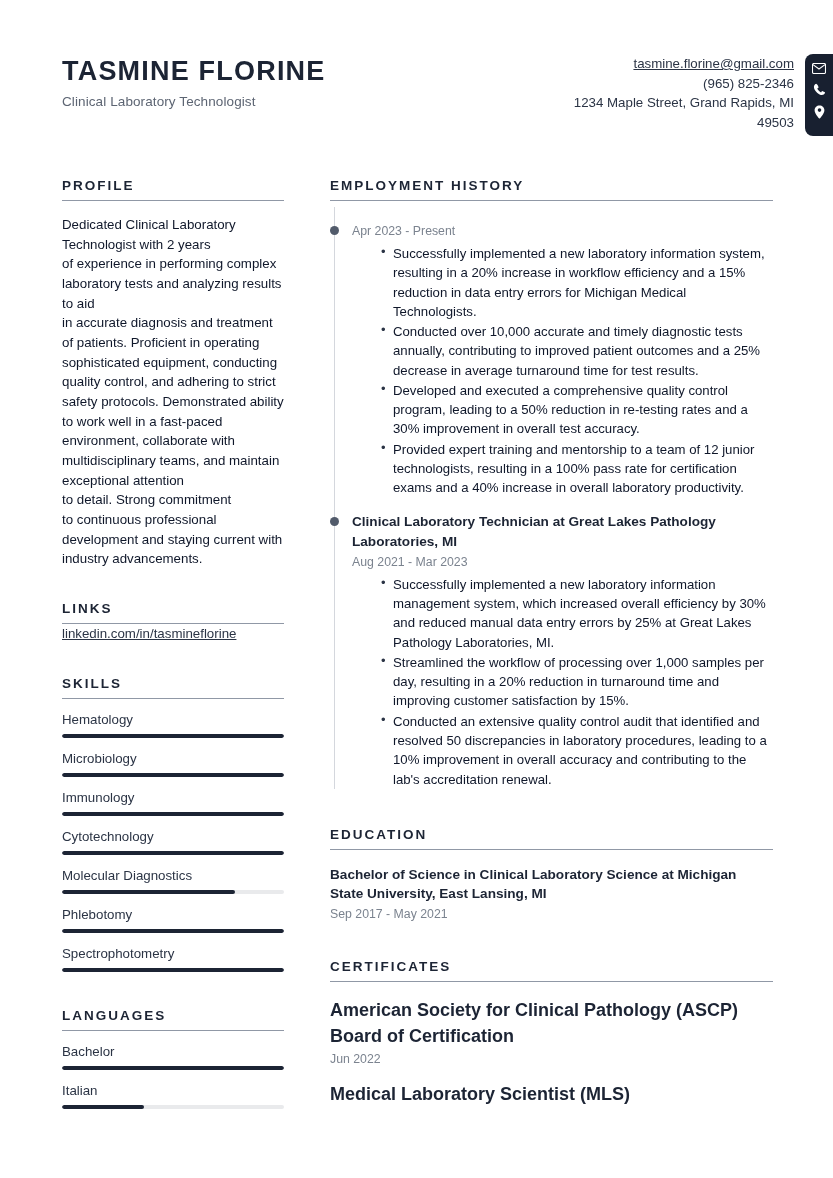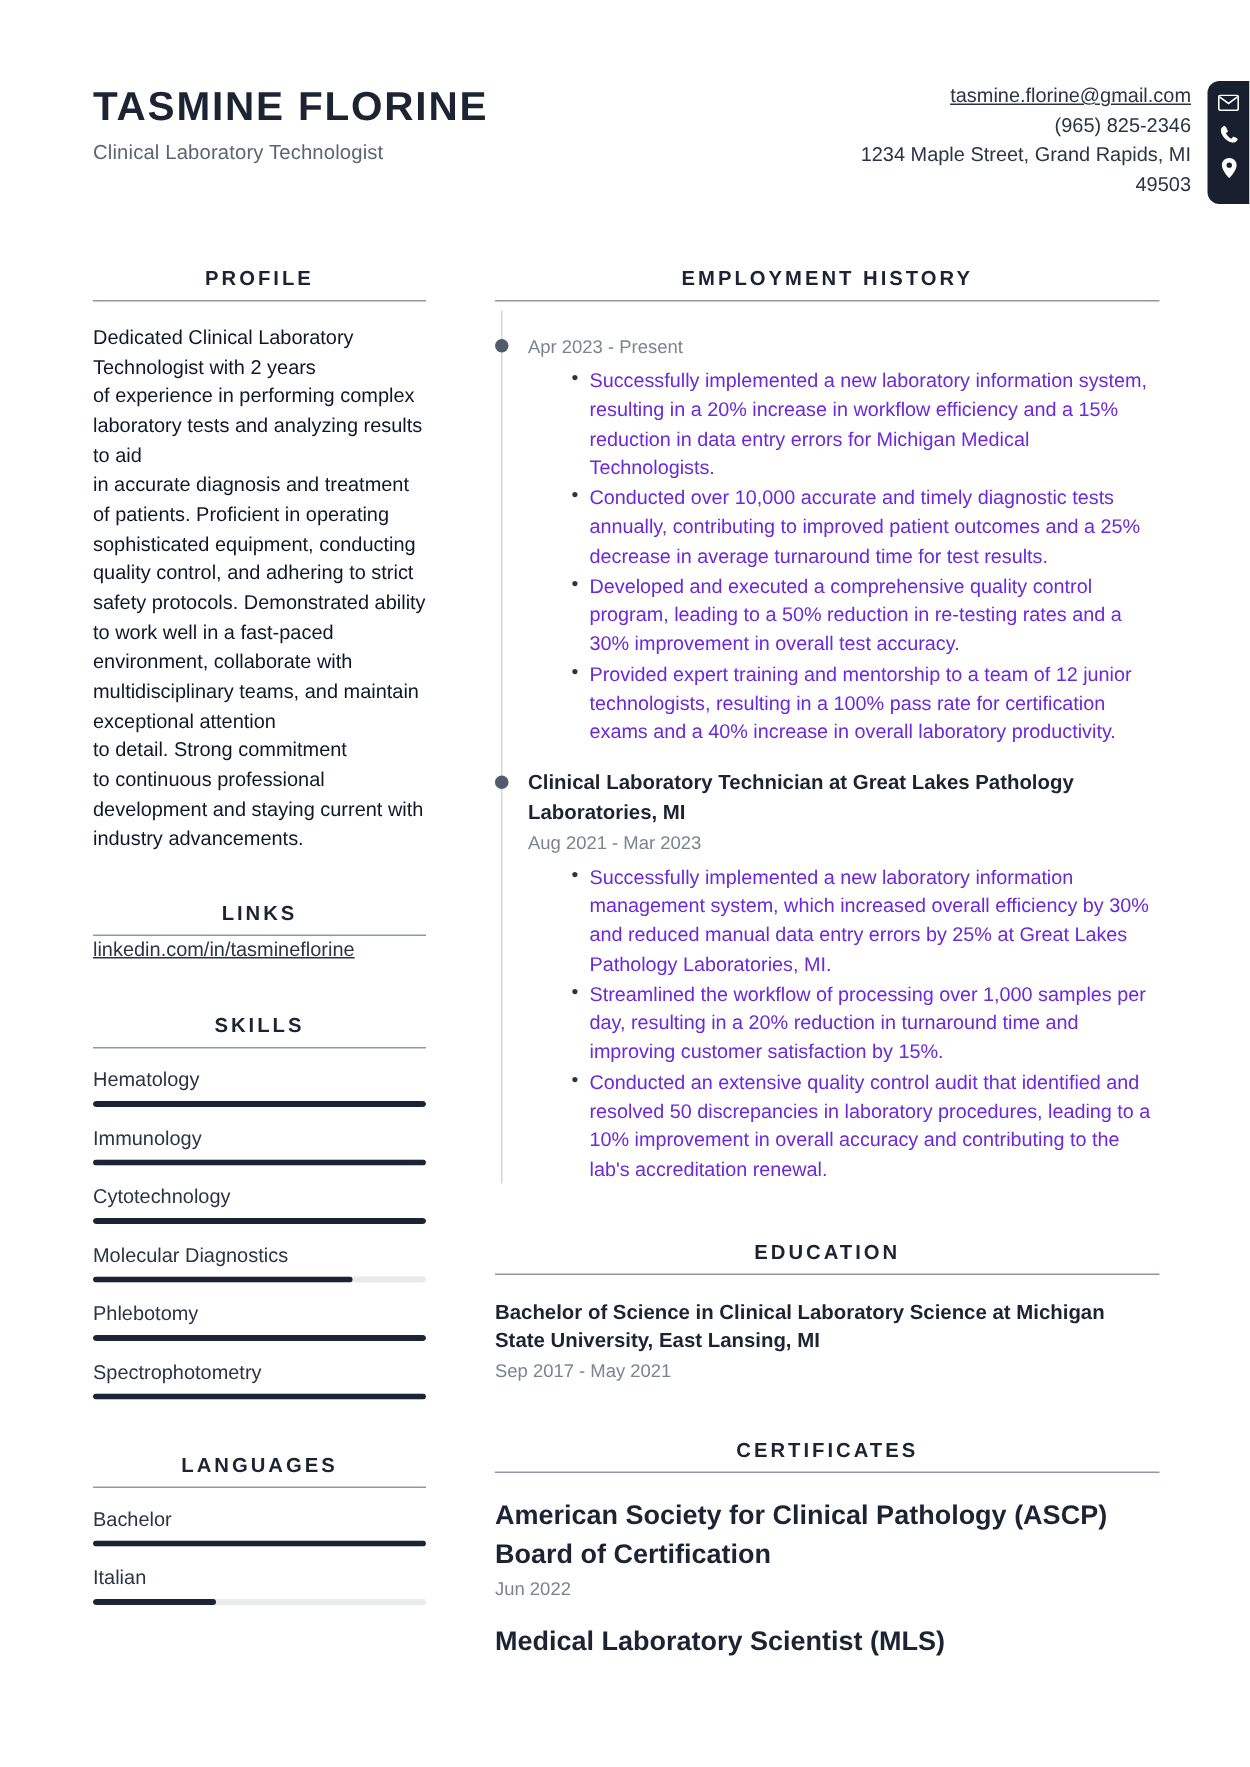--- a/index.html
+++ b/index.html
@@ -86,21 +86,20 @@
   .col-right { flex: 1; margin-left: 46px; }
 
   .section { margin-bottom: 0; }
 
   .section-head {
     font-size: 13.5px;
     font-weight: bold;
     letter-spacing: 2.0px;
     color: #1c2434;
     text-transform: uppercase;
-    text-align: center;
   }
   .section-rule {
     height: 1px;
     background: #9098a6;
     margin-top: 7px;
   }
 
   
   .profile-text {
     font-size: 13.3px;
@@ -178,21 +177,21 @@
     margin-top: 3px;
   }
   .emp-bullets {
     margin-top: 6px;
     padding-left: 30px;
     list-style: none;
   }
   .emp-bullets li {
     font-size: 13.2px;
     line-height: 1.46;
-    color: #6d28d9;
+    color: #0f172a;
     position: relative;
     padding-left: 11px;
     margin-bottom: 1px;
   }
   .emp-bullets li::before {
     content: "•";
     position: absolute;
     left: -1px;
     top: -1px;
     font-size: 13px;
@@ -298,20 +297,26 @@
         <div class="section-head">SKILLS</div>
         <div class="section-rule"></div>
 
         <div class="skill-row">
           <div class="skill-name">Hematology</div>
           <div class="bar-track">
               <div class="bar-fill" style="width: 100%;"></div>
             </div>
         </div>
         <div class="skill-row">
+          <div class="skill-name">Microbiology</div>
+          <div class="bar-track">
+              <div class="bar-fill" style="width: 100%;"></div>
+            </div>
+        </div>
+        <div class="skill-row">
           <div class="skill-name">Immunology</div>
           <div class="bar-track">
               <div class="bar-fill" style="width: 100%;"></div>
             </div>
         </div>
         <div class="skill-row">
           <div class="skill-name">Cytotechnology</div>
           <div class="bar-track">
               <div class="bar-fill" style="width: 100%;"></div>
             </div>

